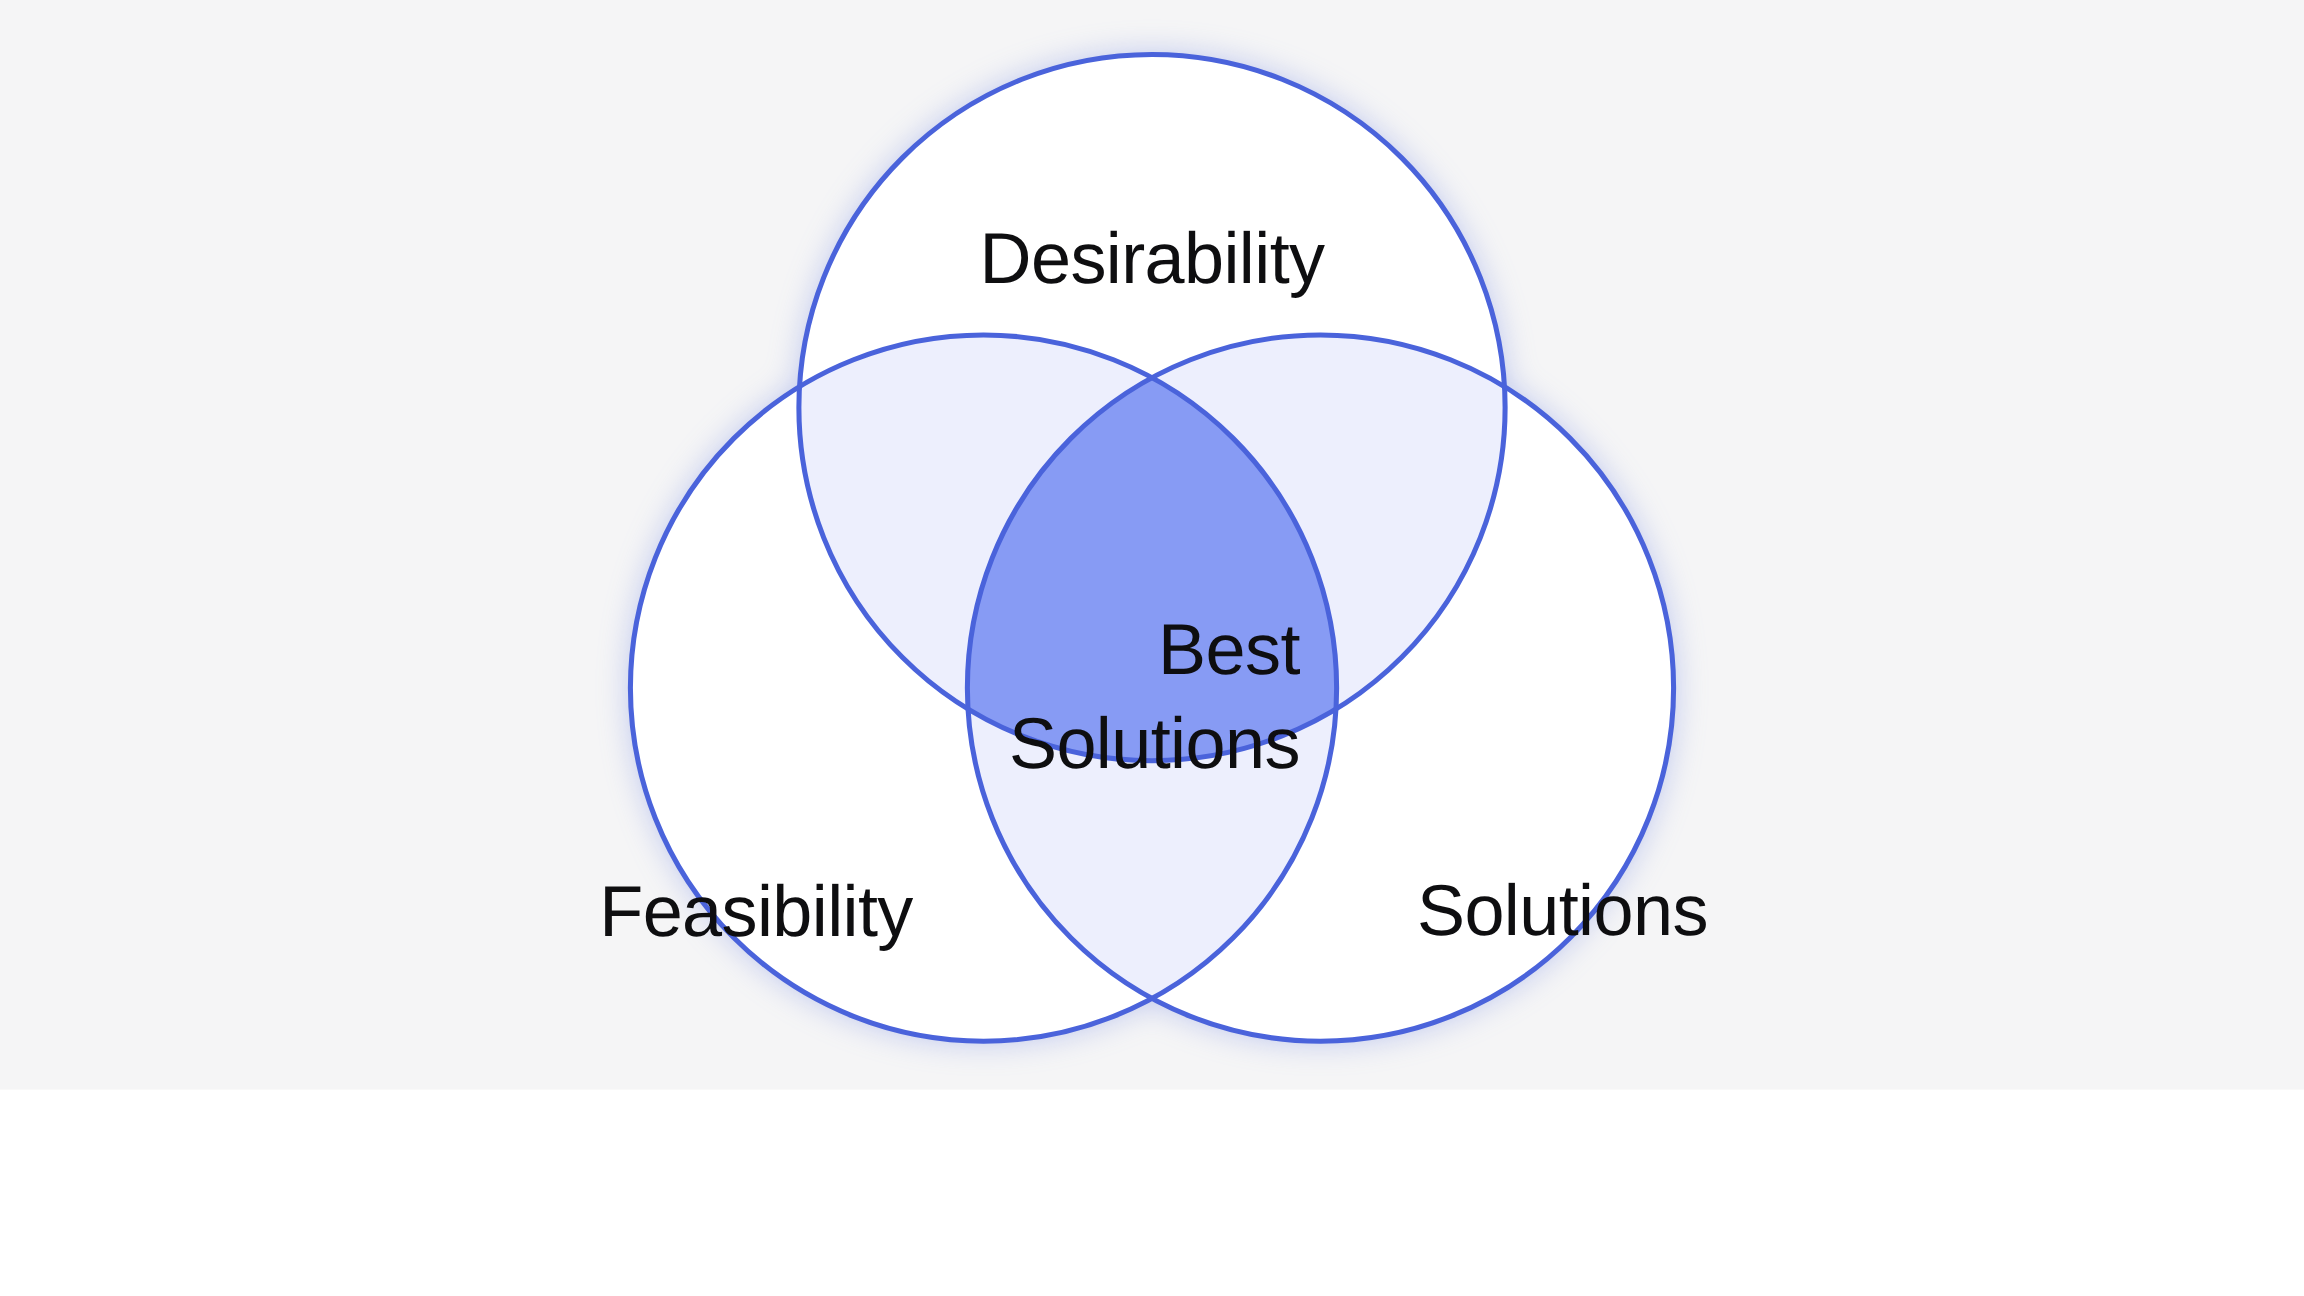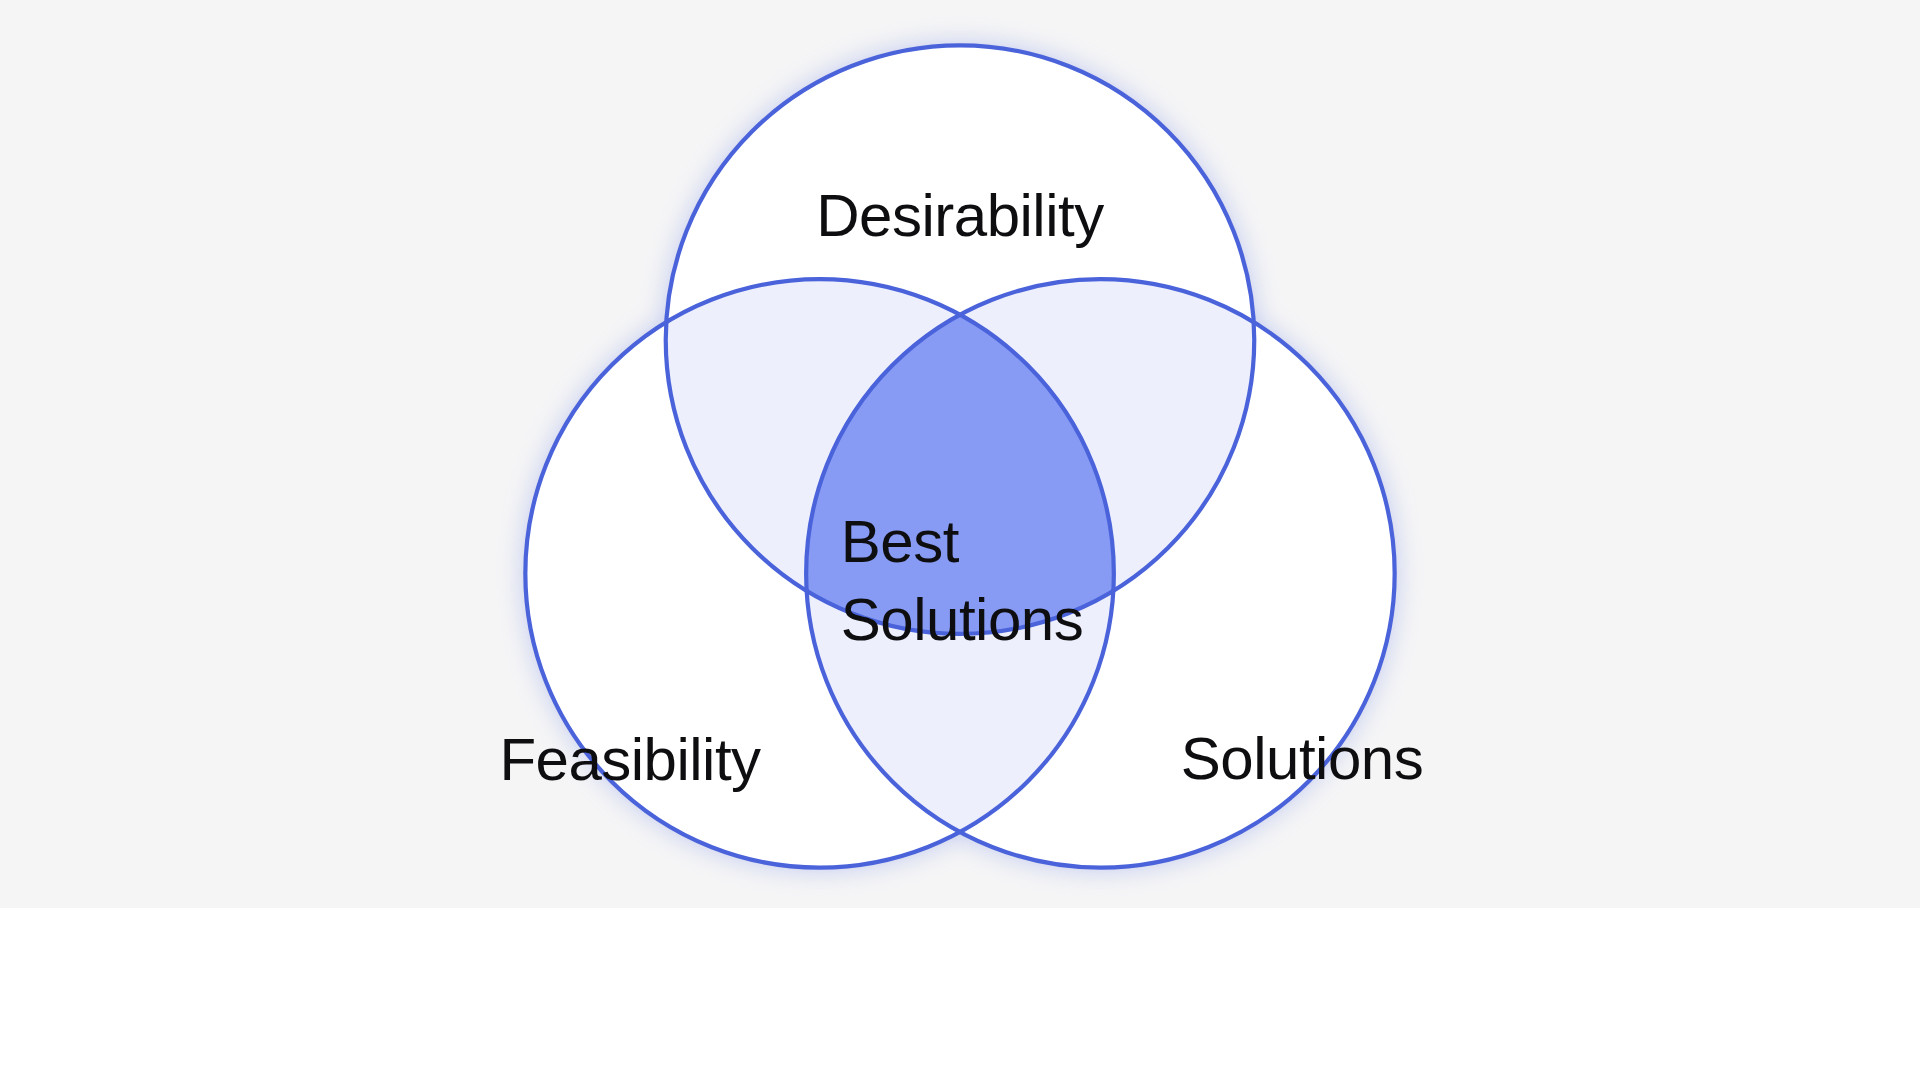--- a/index.html
+++ b/index.html
@@ -45,21 +45,21 @@
     position: absolute;
     transform: translate(-50%, -50%);
     color: var(--text);
     font-size: 60px;
     font-weight: 400;
     letter-spacing: -0.5px;
     white-space: nowrap;
     line-height: 1.0;
   }
   .label-center {
-    text-align: left;
+    text-align: right;
     line-height: 78px;
   }
   .label-desirability { left: 960px; top: 216px; }
   .label-feasibility  { left: 630px; top: 760px; }
   .label-viability    { left: 1302px; top: 759px; }
   .label-best         { left: 962px; top: 581px; }
 </style>
 </head>
 <body>
 

